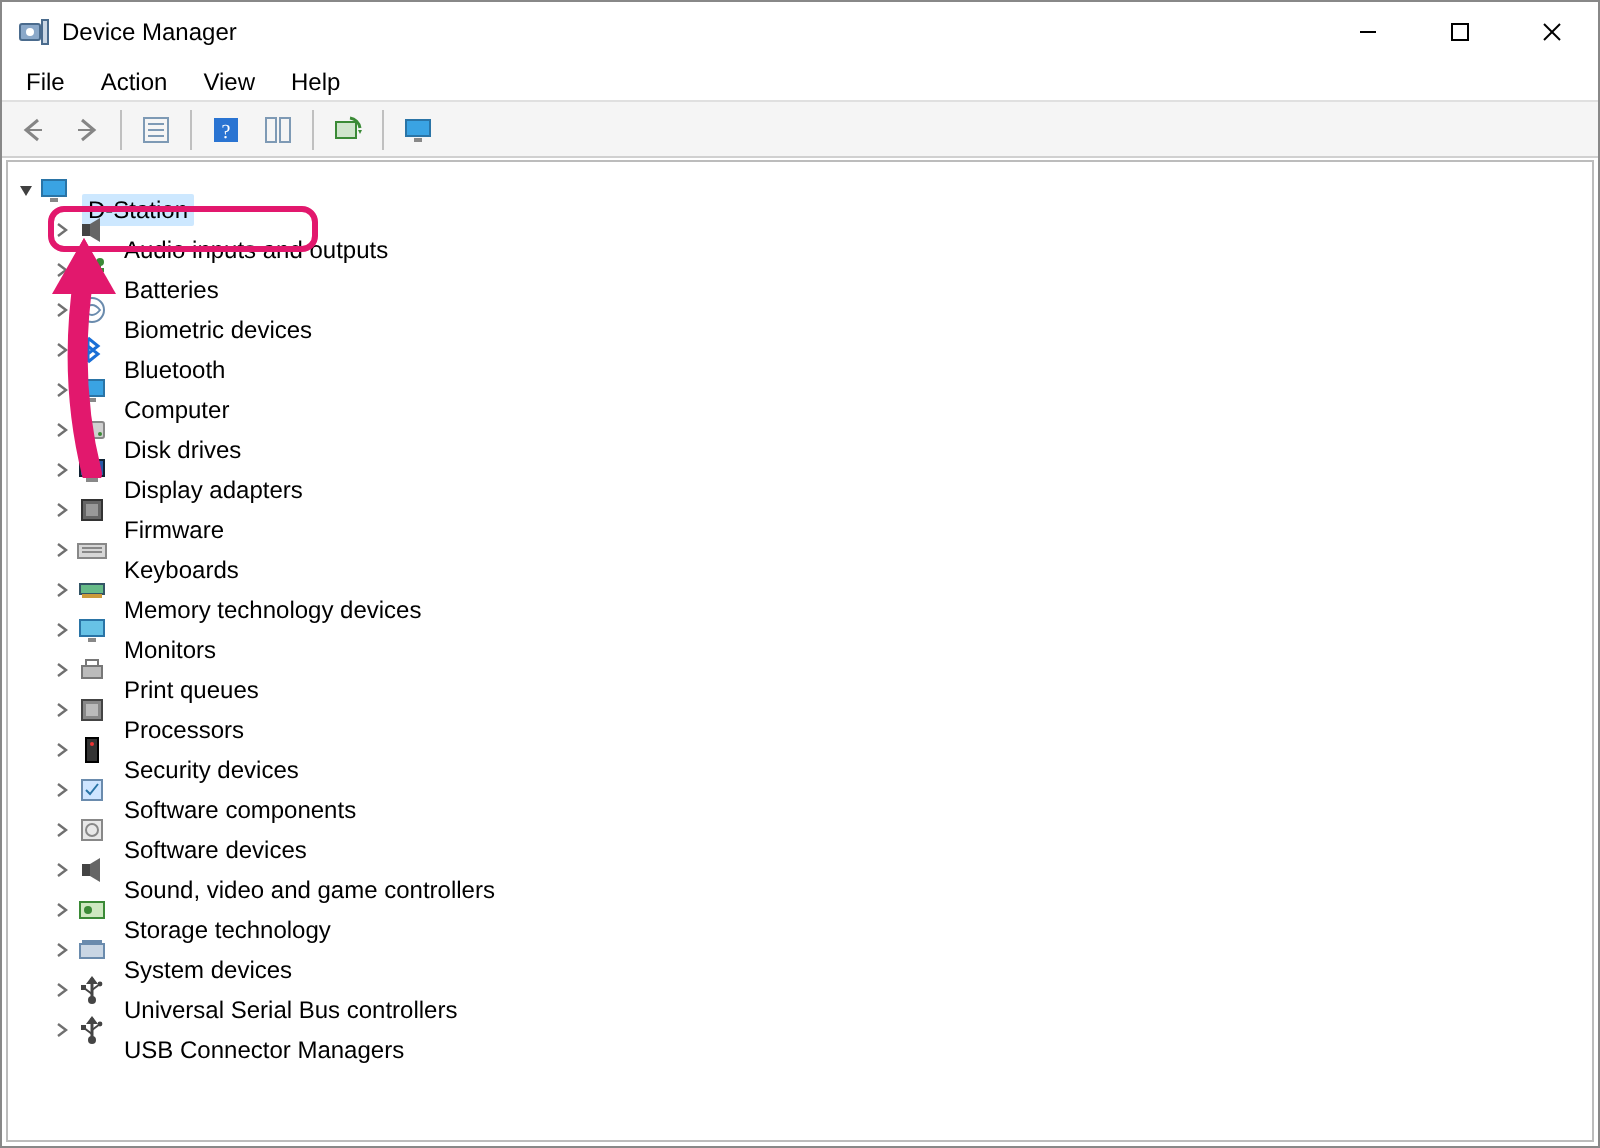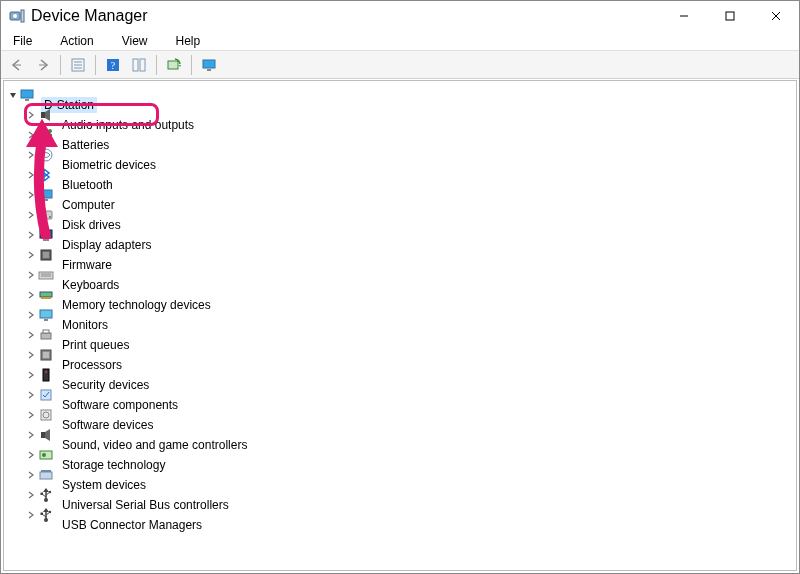--- a/index.html
+++ b/index.html
@@ -12,25 +12,25 @@
     background: #fff;
     overflow: hidden;
   }
   .window { display: flex; flex-direction: column; width: 100%; height: 100%; border: 1px solid #888; }
   .titlebar {
     display: flex; align-items: center; height: 30px;
     padding: 0 0 0 8px;
     background: #fff;
   }
   .titlebar .app-icon { width: 16px; height: 16px; margin-right: 6px; }
-  .titlebar .title { flex: 1; font-size: 16px; }
+  .titlebar .title { flex: 1; font-size: 12px; }
   .win-btn { width: 46px; height: 30px; display: flex; align-items: center; justify-content: center; }
   .menubar {
     display: flex; align-items: center; height: 20px;
-    padding: 0 4px; gap: 12px;
+    padding: 0 4px; gap: 2px;
     background: #fff;
     border-bottom: 1px solid #e0e0e0;
   }
   .menu-item { padding: 1px 8px; }
   .toolbar {
     display: flex; align-items: center; height: 28px;
     padding: 2px 4px; gap: 2px;
     background: #f5f5f5;
     border-bottom: 1px solid #d0d0d0;
   }

